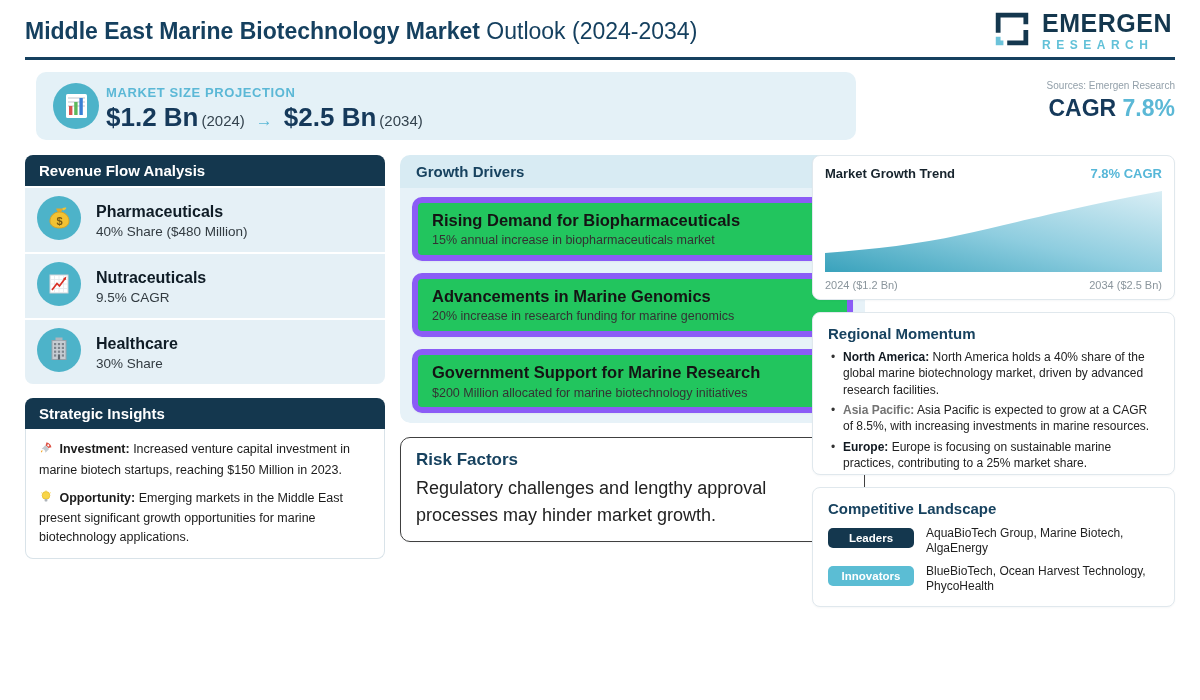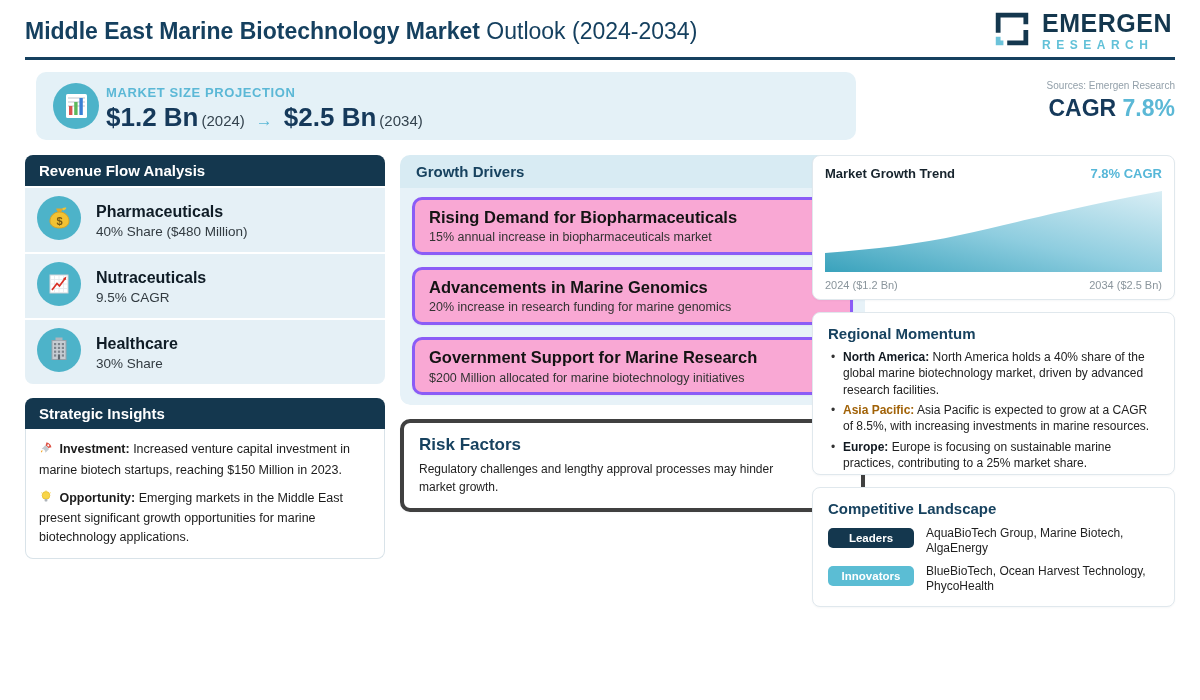--- a/index.html
+++ b/index.html
@@ -46,47 +46,47 @@
   .si-panel { margin-top:14px; }
   .si-body { background:#ffffff; border:1px solid #d9e3e9; border-top:none;
              border-radius:0 0 8px 8px; padding:11px 13px; }
   .si-body p { font-size:12.5px; color:#1b1b1b; line-height:1.5; margin-bottom:9px; }
   .si-body p:last-child { margin-bottom:0; }
   .si-ic { display:inline-block; vertical-align:-2px; margin-right:3px; }
   
   .gd-panel { border-radius:10px; overflow:hidden; }
   .gd-header { background:#d8ebf3; color:#17425f; font-size:15px; font-weight:bold; padding:8px 16px; }
   .gd-body { background:#e7f2f8; padding:9px 12px 10px 12px; border-radius:0 0 10px 10px; }
-  .gd-card { background:#f9a8d4; border:3px solid #8b5cf6; border-radius:10px; padding:6px 14px;
+  .gd-card { background:#22c55e; border:6px solid #8b5cf6; border-radius:10px; padding:6px 14px;
              margin-bottom:12px; box-shadow:0 1px 2px rgba(30,60,80,0.05); }
   .gd-card:last-child { margin-bottom:0; }
   .gd-title { font-size:16.5px; font-weight:bold; color:#141414; line-height:1.35; }
   .gd-detail { font-size:12.5px; color:#333333; line-height:1.35; margin-top:1px; }
   
-  .risk-card { margin-top:14px; background:#ffffff; border:4px solid #404040; border-radius:10px;
+  .risk-card { margin-top:14px; background:#ffffff; border:1px solid #404040; border-radius:10px;
                padding:12px 15px; box-shadow:0 1px 2px rgba(30,60,80,0.04); }
   .risk-title { font-size:17px; font-weight:bold; color:#17425f; }
-  .risk-text { font-size:12px; color:#222222; line-height:1.5; margin-top:5px; width:358px; }
+  .risk-text { font-size:18px; color:#222222; line-height:1.5; margin-top:5px; width:358px; }
   
   .r-card { background:#ffffff; border:1px solid #e0e8ed; border-radius:8px;
             box-shadow:0 1px 2px rgba(30,60,80,0.04); }
   .trend-card { height:145px; padding:10px 12px 8px 12px; }
   .trend-head { display:flex; justify-content:space-between; align-items:baseline; }
   .trend-title { font-size:13px; font-weight:bold; color:#16232c; }
   .trend-cagr { font-size:13px; font-weight:bold; color:#56b7d8; }
   .trend-chart { margin-top:6px; }
   .trend-labels { display:flex; justify-content:space-between; font-size:11px; color:#8a959c; margin-top:3px; }
   .reg-card { margin-top:12px; height:163px; padding:12px 15px; overflow:hidden; }
   .panel-title { font-size:15px; font-weight:bold; color:#17425f; }
   .reg-list { list-style:none; margin-top:7px; }
   .reg-list li { position:relative; padding-left:15px; font-size:12px; color:#222222;
                  line-height:1.36; margin-bottom:4px; }
   .reg-list li::before { content:"•"; position:absolute; left:3px; top:0; color:#333; }
   .reg-region { font-weight:bold; color:#101820; }
-  .reg-region.hl { color:#a16207; }
+  .reg-region.hl { color:#737373; }
   .comp-card { margin-top:12px; padding:12px 15px 12px 15px; }
   .comp-row { display:flex; gap:12px; margin-top:9px; align-items:flex-start; }
   .pill { flex:0 0 86px; height:20px; border-radius:5px; color:#ffffff; font-size:11.5px;
           font-weight:bold; display:flex; align-items:center; justify-content:center; margin-top:2px; }
   .pill-dark { background:#14374e; }
   .pill-teal { background:#5bbdd4; }
   .comp-companies { font-size:12px; color:#1f1f1f; line-height:1.22; width:238px; }
 </style>
 </head>
 <body>

